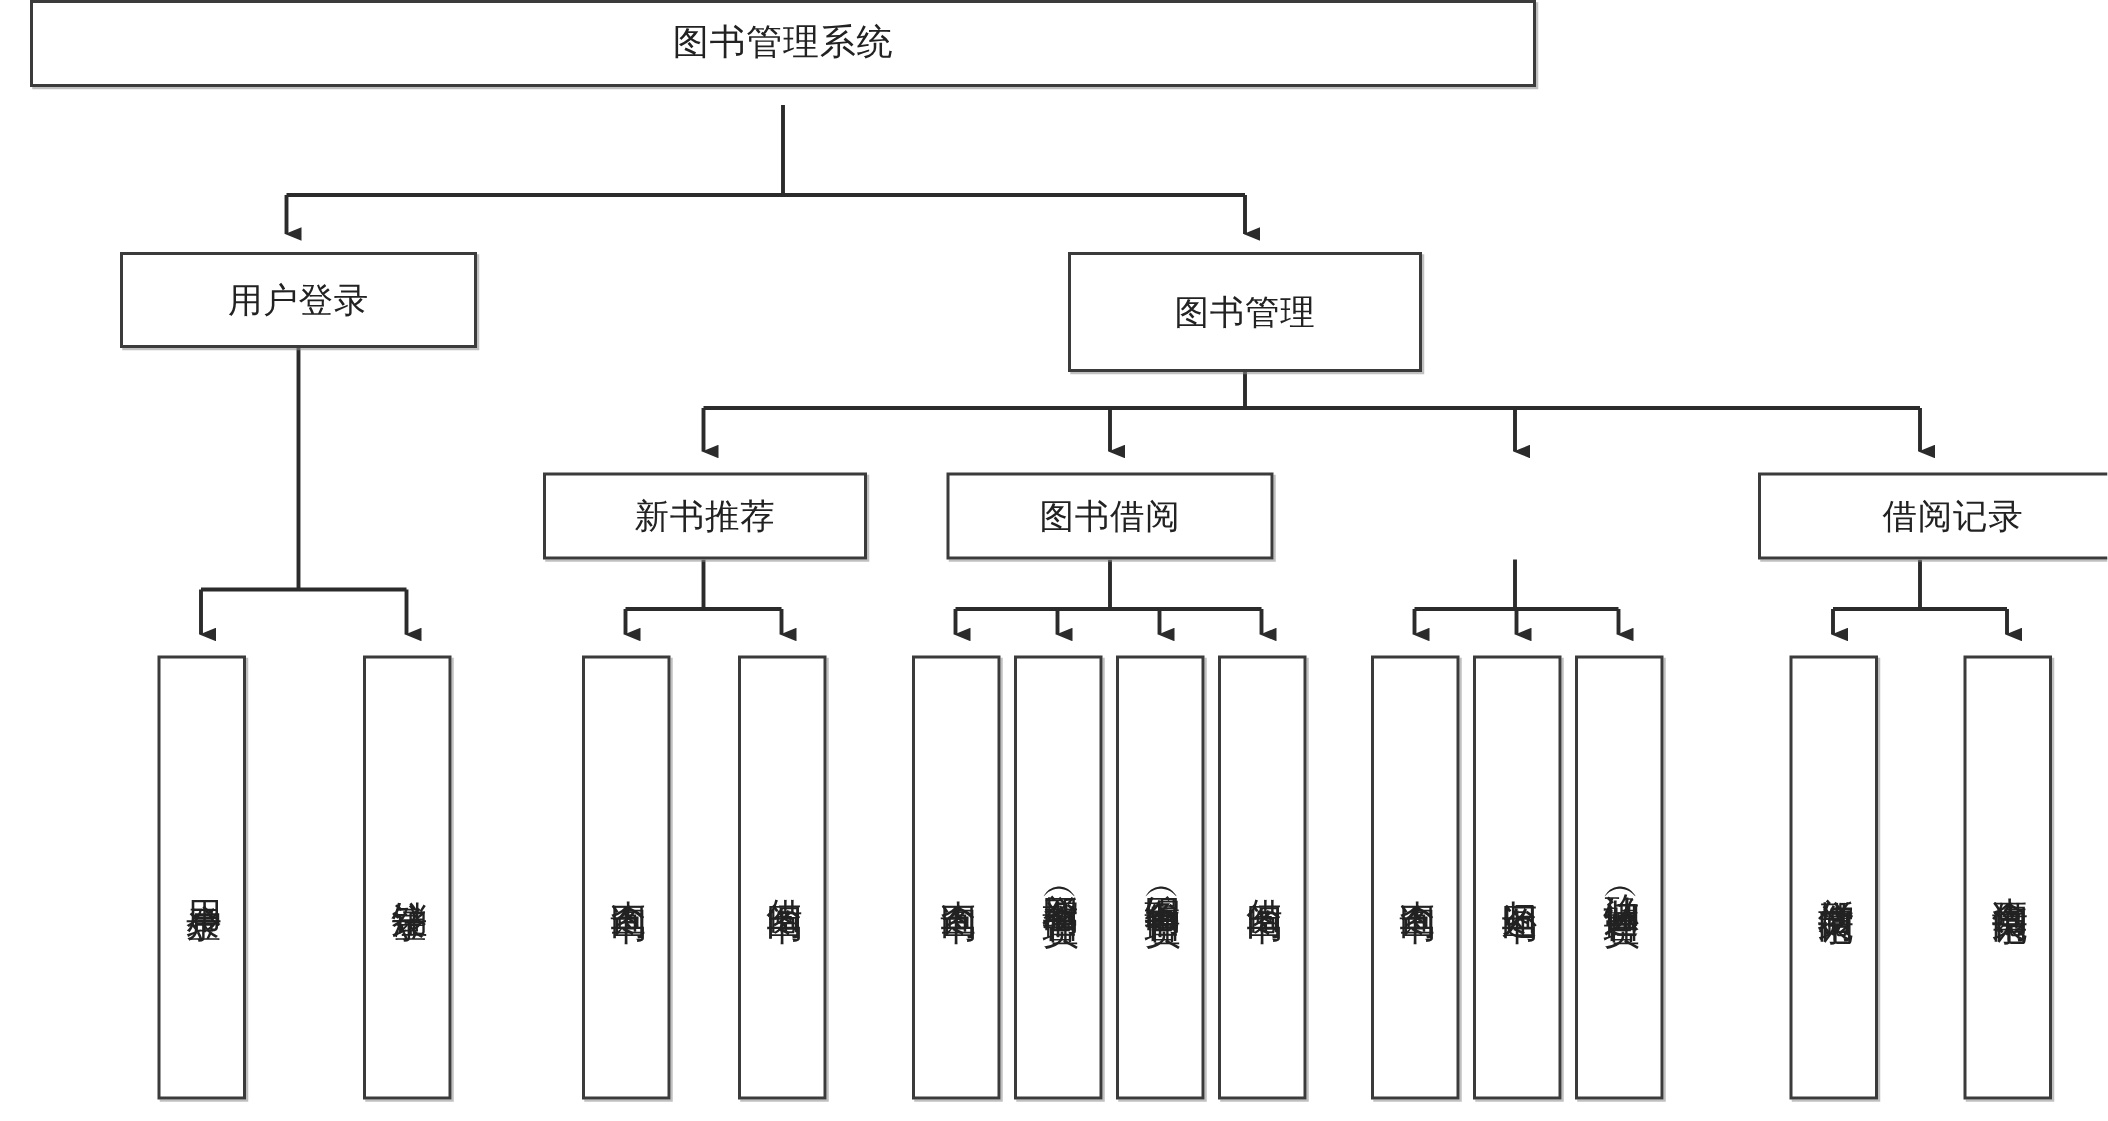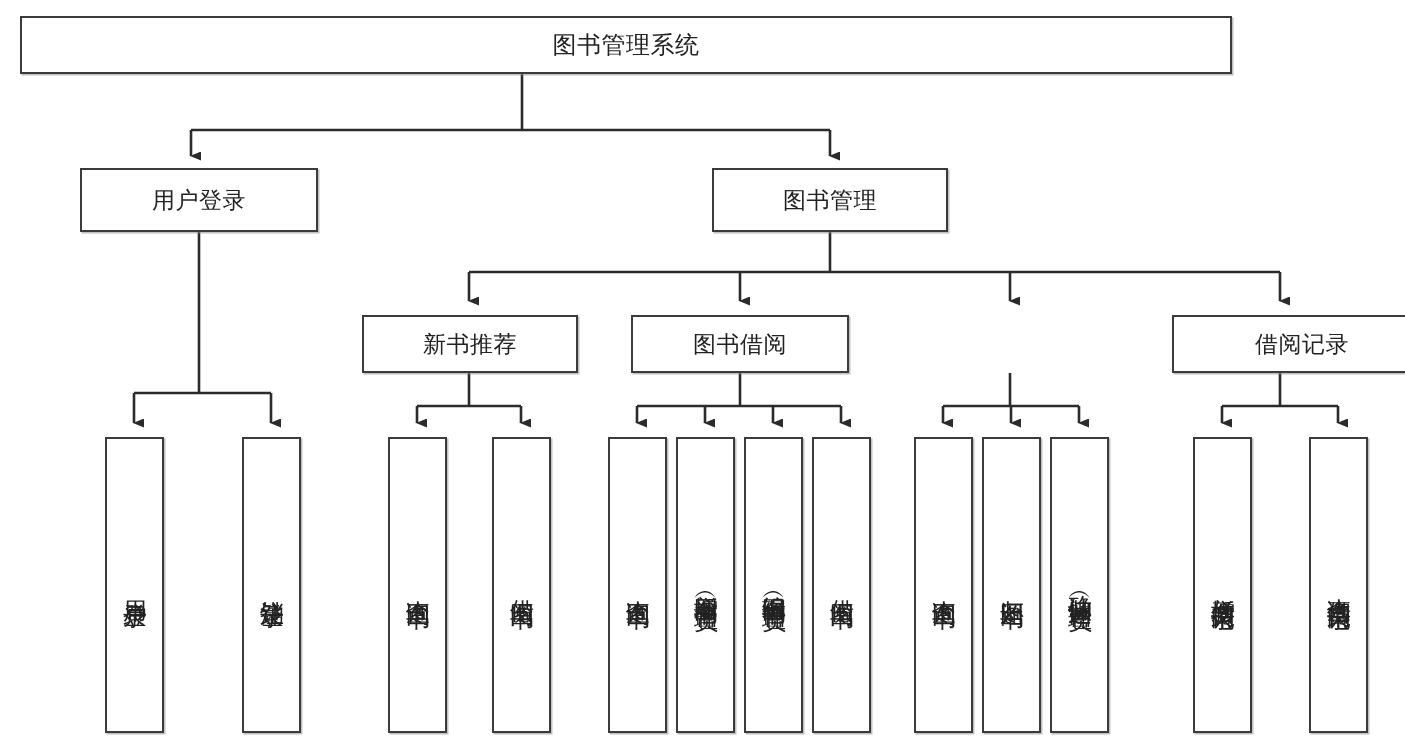--- a/index.html
+++ b/index.html
@@ -126,28 +126,28 @@
       <path d="M1011,406 L1011,423" marker-end="url(#arrow)"></path>
       <path d="M1079,406 L1079,423" marker-end="url(#arrow)"></path>
 
       <path d="M1280,373 L1280,406"></path>
       <path d="M1222,406 L1338,406"></path>
       <path d="M1222,406 L1222,423" marker-end="url(#arrow)"></path>
       <path d="M1338,406 L1338,423" marker-end="url(#arrow)"></path>
     </g>
   </svg>
 
-  <div class="node root horiz" style="left:20px; top:16px; width:1212px; height:58px;">
+  <div class="node root horiz" style="left:20px; top:0; width:1004px; height:58px;">
     <span class="label">图书管理系统</span>
   </div>
 
   <div class="node horiz" style="left:80px; top:168px; width:238px; height:64px;">
     <span class="label">用户登录</span>
   </div>
-  <div class="node horiz" style="left:712px; top:168px; width:236px; height:64px;">
+  <div class="node horiz" style="left:712px; top:168px; width:236px; height:80px;">
     <span class="label">图书管理</span>
   </div>
 
   <div class="node horiz" style="left:631px; top:315px; width:218px; height:58px;">
     <span class="label">图书借阅</span>
   </div>
   <div class="node horiz" style="left:362px; top:315px; width:216px; height:58px;">
     <span class="label">新书推荐</span>
   </div>
   <div class="node horiz" style="left:1172px; top:315px; width:260px; height:58px;">

